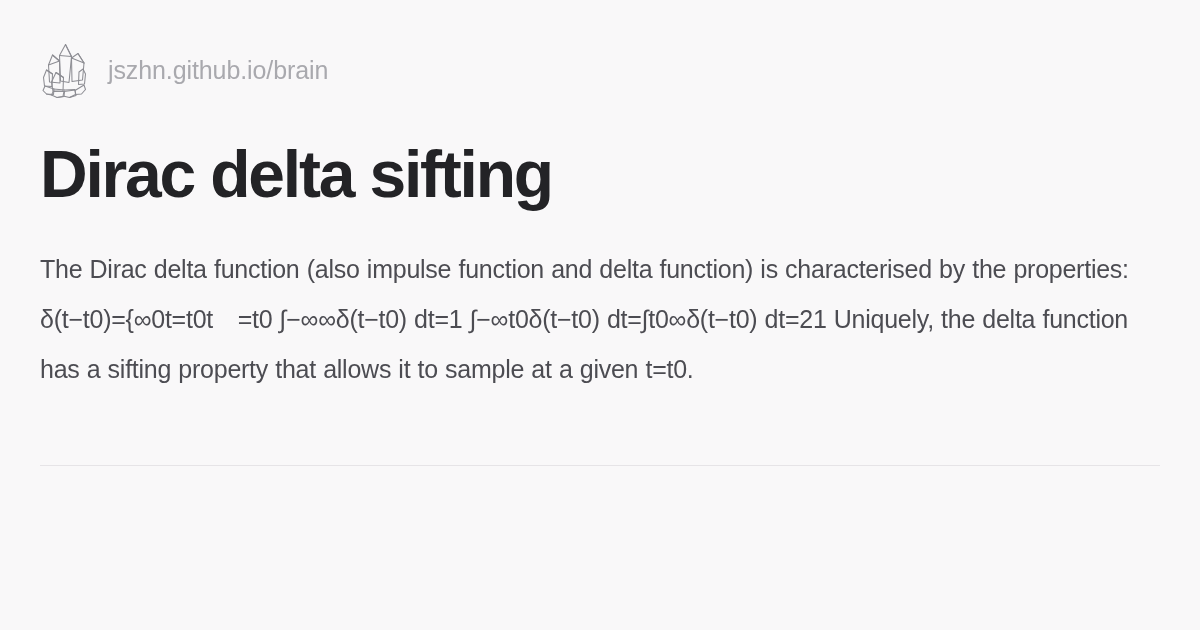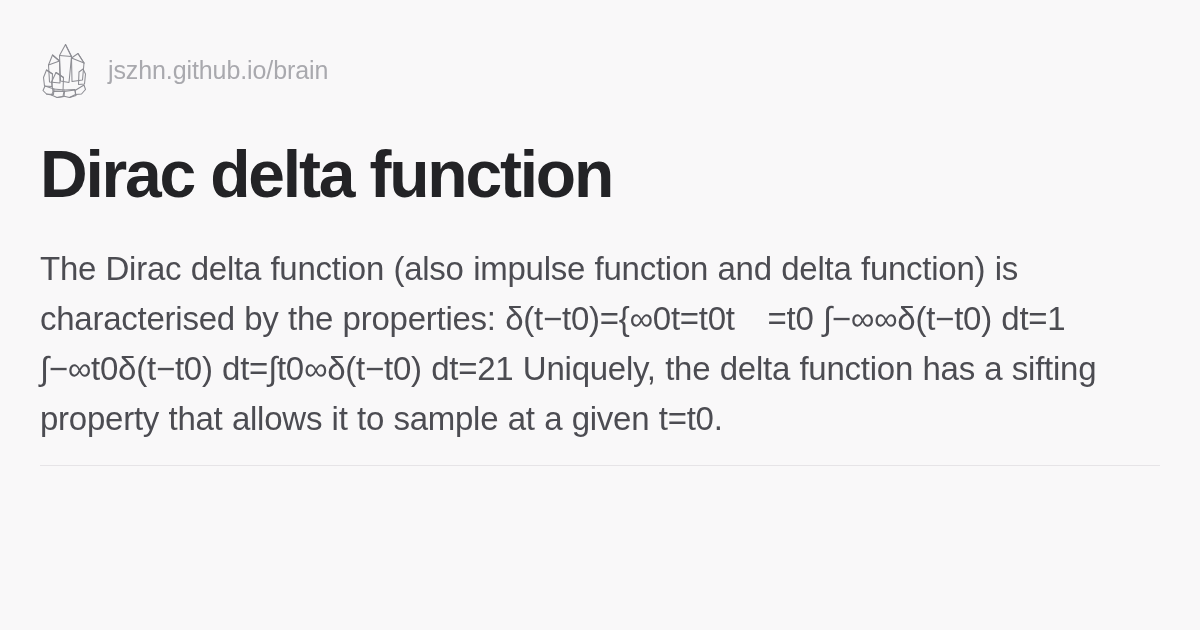--- a/index.html
+++ b/index.html
@@ -66,21 +66,21 @@
     font-weight: 700;
     color: #232326;
     letter-spacing: -2.2px;
     max-width: 1110px;
     font-family: "Liberation Sans", "DejaVu Sans", sans-serif;
   }
 
   
   .summary {
     margin-top: 34px;
-    font-size: 33px;
+    font-size: 25px;
     line-height: 50px;
     color: #4c4c52;
     font-weight: 400;
     letter-spacing: -0.25px;
     max-width: 1120px;
     word-spacing: 0.5px;
   }
 
   
   .spacer { flex: 1 1 auto; }
@@ -162,21 +162,21 @@
         <path d="M6.5 53 L11.5 54"></path>
         <path d="M17 56.5 L23 55.5"></path>
         <path d="M29.5 56.5 L35.5 53.5"></path>
         <path d="M13.5 48 L24.5 49"></path>
         <path d="M24.5 49 L35 48.5"></path>
       </svg>
     </span>
     <span class="brand-url">jszhn.github.io/brain</span>
   </div>
 
-  <h1 class="title">Dirac delta function</h1>
+  <h1 class="title">Dirac delta sifting</h1>
 
   <p class="summary">The Dirac delta function (also impulse function and delta function) is characterised by the properties: δ(t−t0)={∞0t=t0t =t0 ∫−∞∞δ(t−t0) dt=1 ∫−∞t0δ(t−t0) dt=∫t0∞δ(t−t0) dt=21 Uniquely, the delta function has a sifting property that allows it to sample at a given t=t0.</p>
 
   <div class="spacer"></div>
 
   <div class="divider"></div>
 
 
 </div>
 

